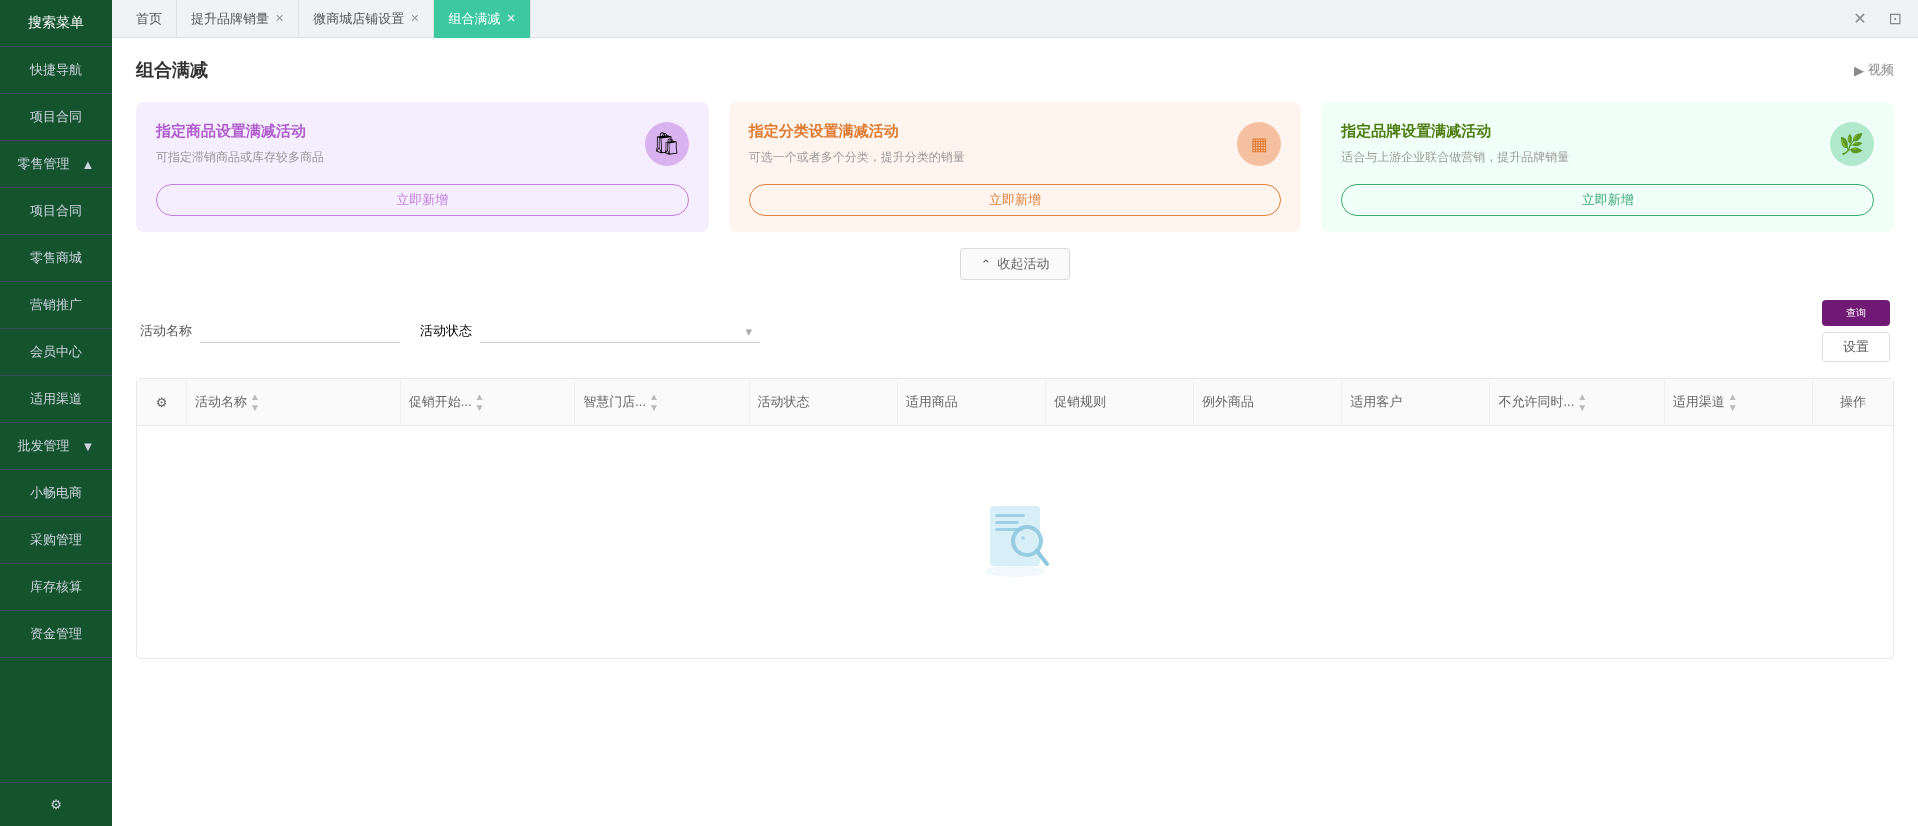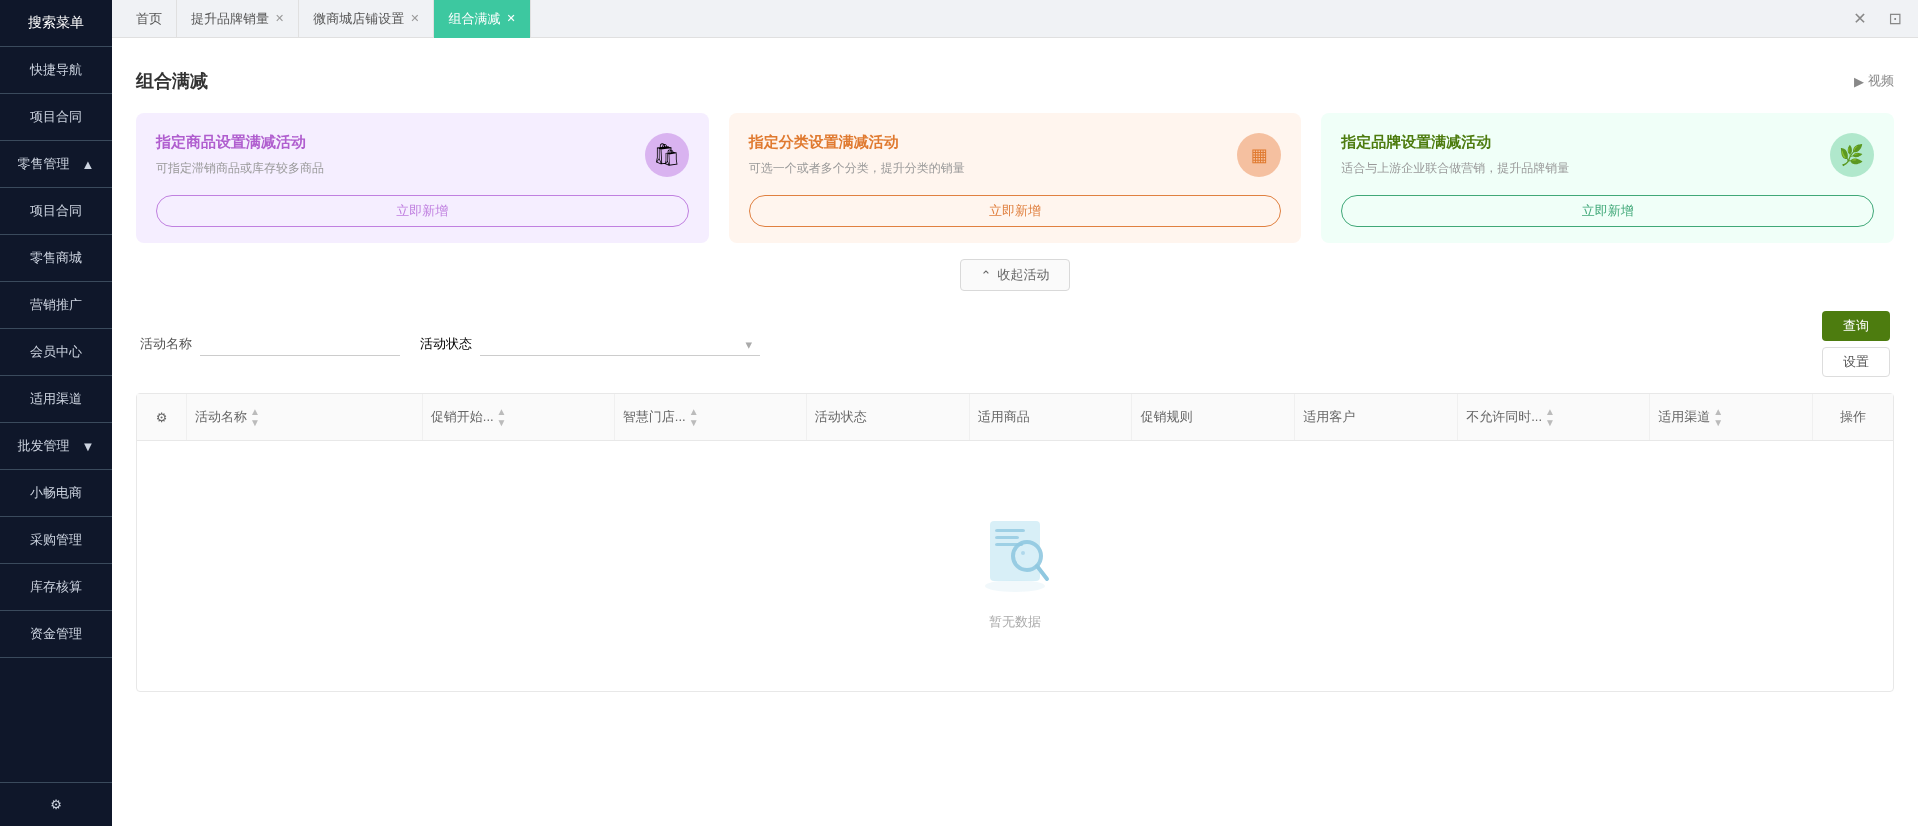--- a/index.html
+++ b/index.html
@@ -1,21 +1,21 @@
 <!DOCTYPE html>
 <html><head>
   <meta charset="utf-8">
   <style>
     * { box-sizing: border-box; margin: 0; padding: 0; }
     body { font-family: 'Microsoft YaHei', Arial, sans-serif; font-size: 13px; background: #f5f5f5; display: flex; height: 826px; overflow: hidden; }
 
     
     .sidebar {
       width: 112px;
-      background: #0f172a;
+      background: #14532d;
       color: #cdd4e0;
       display: flex;
       flex-direction: column;
       flex-shrink: 0;
       height: 100%;
     }
     .sidebar-search {
       padding: 14px 10px;
       font-size: 14px;
       text-align: center;
@@ -46,21 +46,20 @@
       cursor: pointer;
     }
 
     
     .main {
       flex: 1;
       display: flex;
       flex-direction: column;
       background: #fff;
       overflow: hidden;
-      gap: 11px;
     }
 
     
     .tab-bar {
       display: flex;
       align-items: center;
       background: #f0f2f5;
       border-bottom: 1px solid #e0e0e0;
       padding: 0 10px;
       height: 38px;
@@ -266,27 +265,27 @@
       color: #aaa;
       pointer-events: none;
     }
     .search-buttons {
       margin-left: auto;
       display: flex;
       flex-direction: column;
       gap: 6px;
     }
     .btn-query {
-      background: #4d7c0f;
+      background: #701a75;
       color: #fff;
       border: none;
       border-radius: 4px;
       padding: 6px 20px;
       cursor: pointer;
-      font-size: 13px;
+      font-size: 10px;
     }
     .btn-setting {
       background: #fff;
       color: #555;
       border: 1px solid #ddd;
       border-radius: 4px;
       padding: 5px 20px;
       cursor: pointer;
       font-size: 13px;
     }
@@ -490,20 +489,23 @@
         </div>
         <div class="th th-status">
           <span>活动状态</span>
         </div>
         <div class="th th-goods">
           <span>适用商品</span>
         </div>
         <div class="th th-rule">
           <span>促销规则</span>
         </div>
+        <div class="th th-except">
+          <span>例外商品</span>
+        </div>
         <div class="th th-customer">
           <span>适用客户</span>
         </div>
         <div class="th th-conflict">
           <span>不允许同时...</span>
           <span class="th-sort">
               <span>▲</span>
               <span>▼</span>
             </span>
         </div>
@@ -527,17 +529,16 @@
             <rect x="25" y="20" width="50" height="60" rx="4" fill="#c8e8f4" opacity="0.7"></rect>
             <rect x="30" y="28" width="30" height="3" rx="2" fill="#90c8e0" opacity="0.8"></rect>
             <rect x="30" y="35" width="24" height="3" rx="2" fill="#90c8e0" opacity="0.8"></rect>
             <rect x="30" y="42" width="28" height="3" rx="2" fill="#90c8e0" opacity="0.8"></rect>
             <circle cx="62" cy="55" r="14" fill="none" stroke="#90c8e0" stroke-width="4" opacity="0.9"></circle>
             <circle cx="62" cy="55" r="8" fill="#d8eff8" opacity="0.8"></circle>
             <line x1="72" y1="65" x2="82" y2="78" stroke="#90c8e0" stroke-width="4" stroke-linecap="round"></line>
             <circle cx="58" cy="52" r="2" fill="#b0d8ec"></circle>
           </svg>
         </div>
-        <div class="empty-text">暂无数据</div>
       </div>
     </div>
   </div>
 </div>
 
 </body></html>

